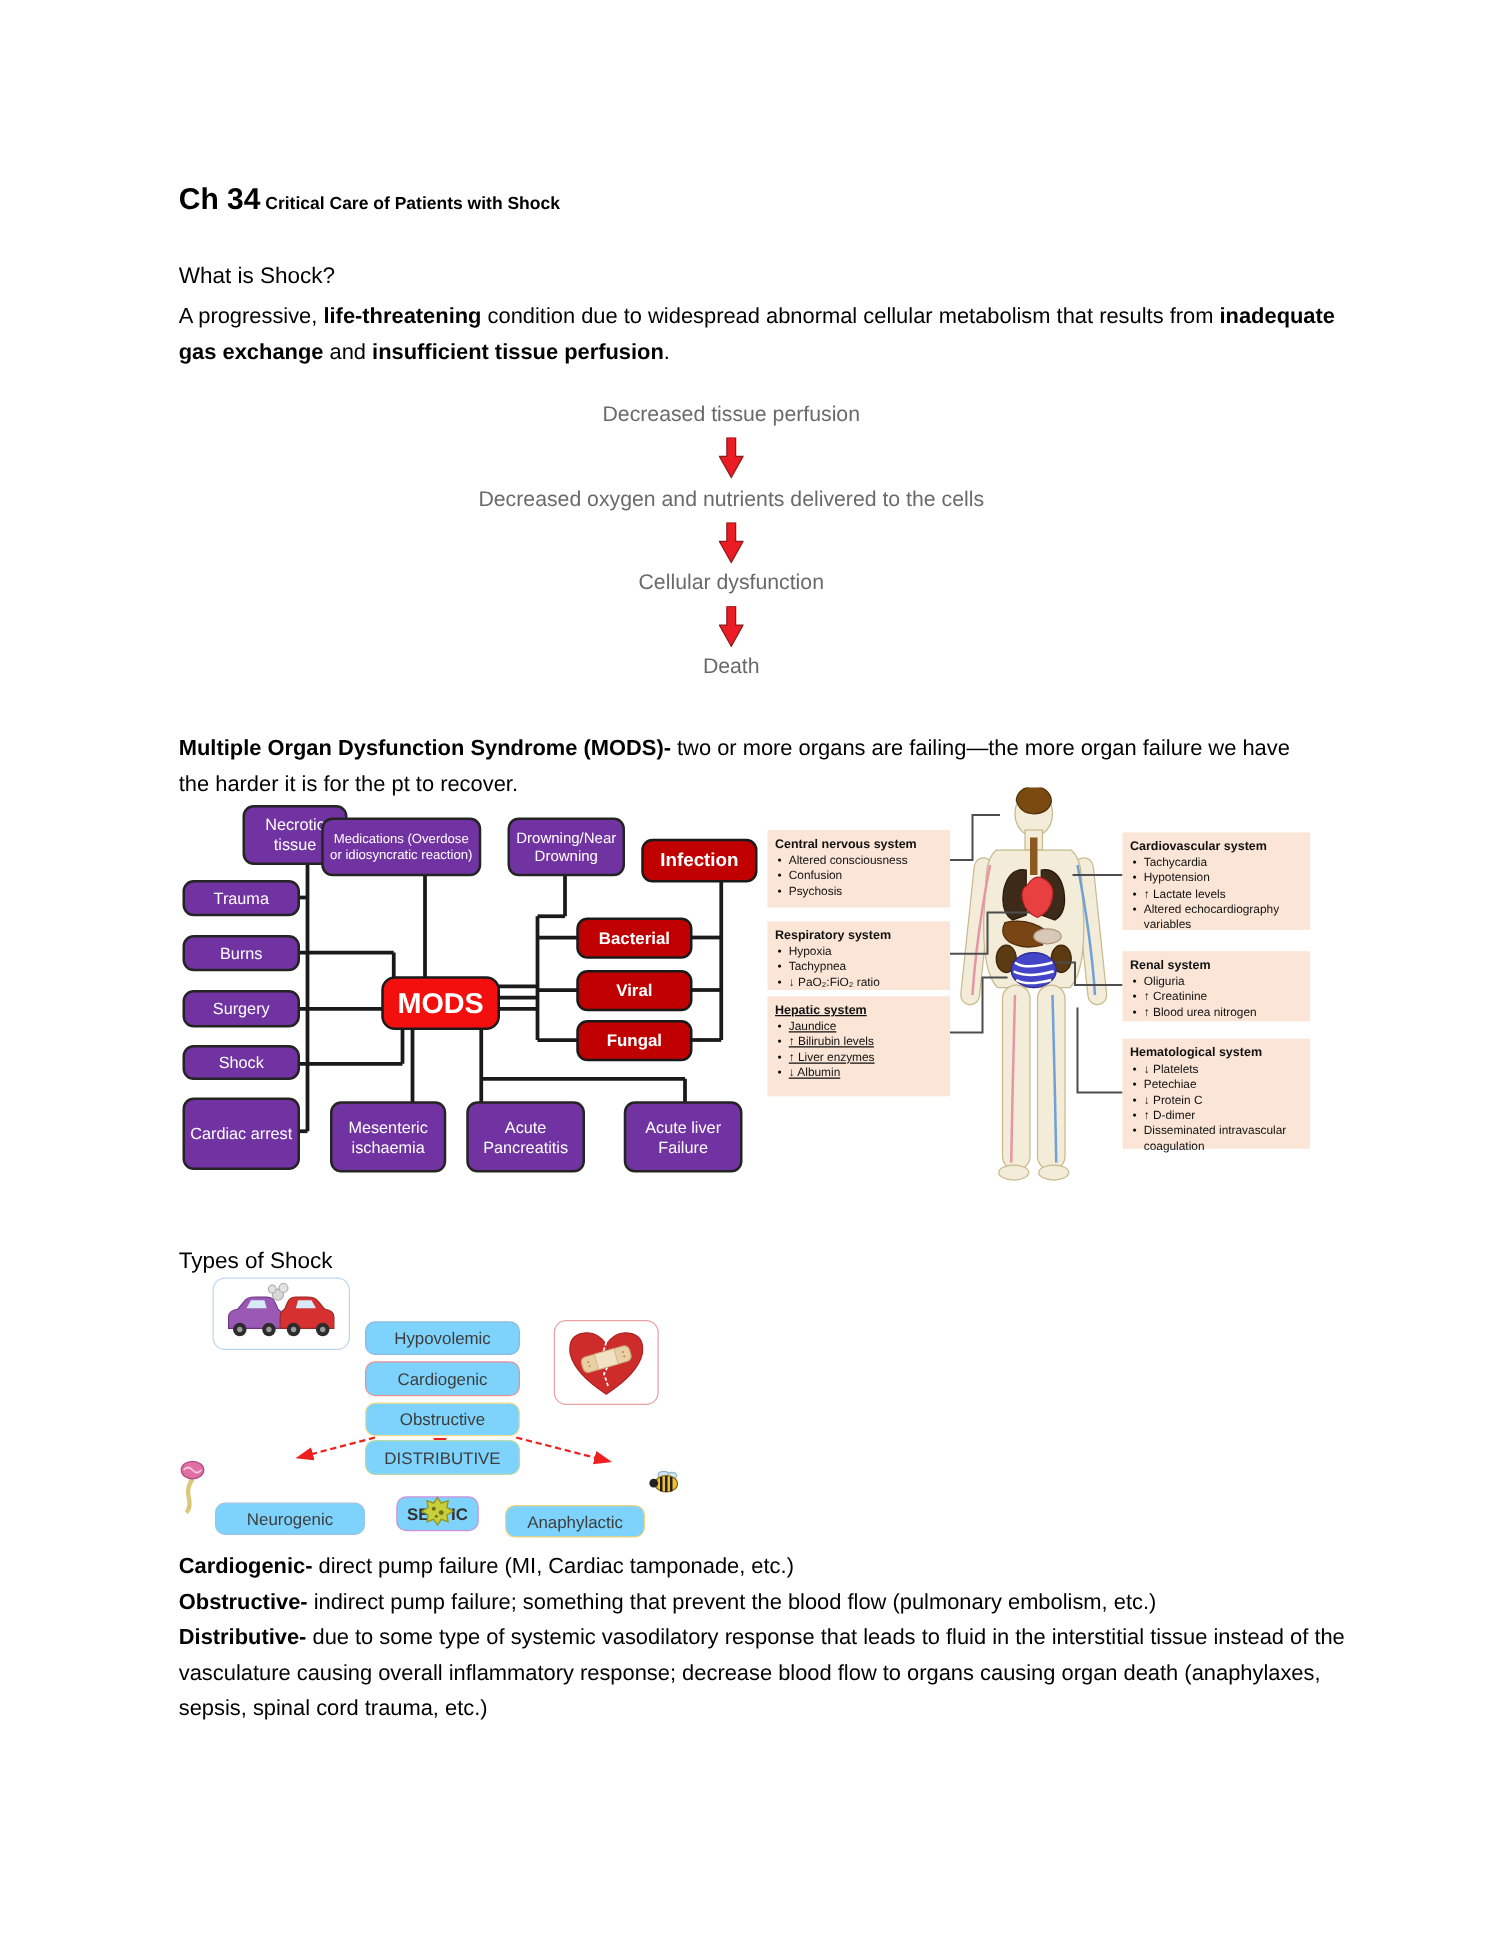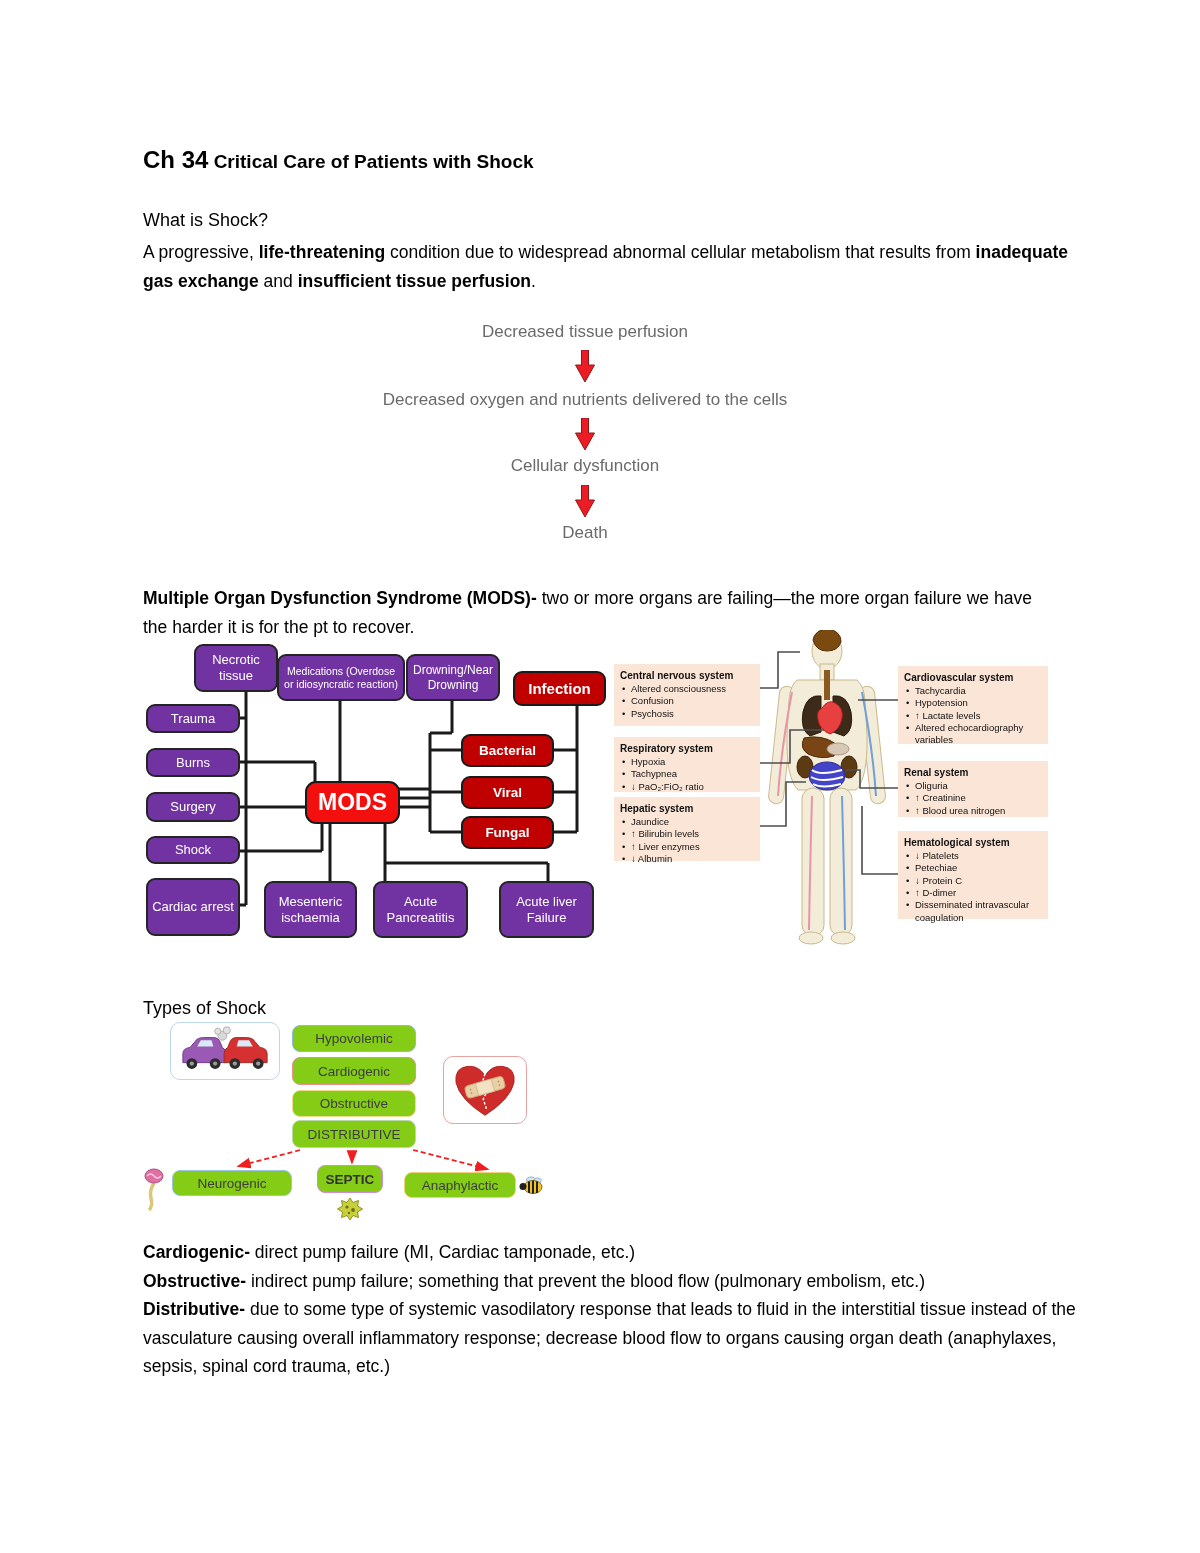--- a/index.html
+++ b/index.html
@@ -1,41 +1,41 @@
 <!DOCTYPE html>
 <html><head>
 <meta charset="utf-8">
 <style>
   html,body{margin:0;padding:0;background:#ffffff;}
   .page{position:relative;width:1200px;height:1553px;background:#fff;
         font-family:"Liberation Sans",sans-serif;color:#000;overflow:hidden;}
   .abs{position:absolute;}
   .h1{font-size:24px;font-weight:bold;white-space:nowrap;}
-  .h1 .sub{font-size:19px;margin-top:24px;}
+  .h1 .sub{font-size:14px;margin-top:24px;}
   .h2{font-size:18px;font-weight:normal;}
   .bodytext{font-size:17.5px;line-height:29px;}
   .bodytext b, .defs b{font-weight:bold;}
   .flow-step{color:#6a6a6a;font-size:17px;white-space:nowrap;transform:translateX(-50%);}
   .darrow{transform:translateX(-50%);}
   .pbox{background:#7233A2;border:2.5px solid #242424;border-radius:9px;color:#fff;
         display:flex;align-items:center;justify-content:center;text-align:center;
         font-size:13px;line-height:1.22;z-index:2;box-sizing:border-box;padding:2px;}
   .pbox.small{font-size:10.5px;}
   .rbox{background:#C00000;border:2.5px solid #1a1a1a;border-radius:9px;color:#fff;
         display:flex;align-items:center;justify-content:center;text-align:center;
         font-weight:bold;font-size:13.5px;z-index:2;box-sizing:border-box;}
   #mods-box{background:#F40F0F;font-size:23px;border-radius:11px;}
   .sys{background:#FBE5D6;z-index:2;box-sizing:border-box;padding:5px 6px;
        font-size:9.5px;line-height:1.3;color:#111;}
   .sys .t{font-weight:bold;font-size:10px;margin-bottom:1px;}
   .sys .li{position:relative;padding-left:11px;}
   .sys .li::before{content:"\2022";position:absolute;left:2px;}
-  .tbox{background:#84cc16;border:1.6px solid #999;border-radius:8px;display:flex;
+  .tbox{background:#7dd3fc;border:1.6px solid #999;border-radius:8px;display:flex;
         align-items:center;justify-content:center;font-size:13.5px;color:#3d3d3d;
-        z-index:2;box-sizing:border-box;white-space:nowrap;}
+        z-index:2;box-sizing:border-box;white-space:nowrap;margin-top:32px;}
   .icon-frame{background:#fff;border-radius:10px;z-index:2;box-sizing:border-box;
         display:flex;align-items:center;justify-content:center;}
   .defs{font-size:17.5px;line-height:28.5px;}
   svg{display:block;}
 </style>
 </head>
 <body>
 
 <div class="page">
 
@@ -118,21 +118,21 @@
       <line x1="413" y1="1150" x2="487" y2="1169" marker-end="url(#ra)"></line>
     </g>
   </svg>
 
   <div class="abs pbox" style="left:150px;top:644px;width:84px;height:48px;margin-left:44px;">Necrotic tissue</div>
   <div class="abs pbox" style="left:146px;top:704px;width:94px;height:29px;">Trauma</div>
   <div class="abs pbox" style="left:146px;top:748px;width:94px;height:29px;">Burns</div>
   <div class="abs pbox" style="left:146px;top:792px;width:94px;height:30px;">Surgery</div>
   <div class="abs pbox" style="left:146px;top:836px;width:94px;height:28px;">Shock</div>
   <div class="abs pbox" style="left:146px;top:878px;width:94px;height:58px;">Cardiac arrest</div>
-  <div class="abs pbox small" style="left:257px;top:654px;width:128px;height:47px;margin-left:20px;">Medications (Overdose or idiosyncratic reaction)</div>
+  <div class="abs pbox small" style="left:257px;top:654px;width:128px;height:47px;">Medications (Overdose or idiosyncratic reaction)</div>
   <div class="abs pbox" style="left:406px;top:654px;width:94px;height:47px;font-size:12px;">Drowning/Near Drowning</div>
 
   <div class="abs rbox" id="mods-box" style="left:305px;top:781px;width:95px;height:43px;">MODS</div>
   <div class="abs rbox" style="left:513px;top:671px;width:93px;height:35px;font-size:15px;">Infection</div>
   <div class="abs rbox" style="left:461px;top:734px;width:93px;height:33px;">Bacterial</div>
   <div class="abs rbox" style="left:461px;top:776px;width:93px;height:33px;">Viral</div>
   <div class="abs rbox" style="left:461px;top:816px;width:93px;height:33px;">Fungal</div>
 
   <div class="abs pbox" style="left:264px;top:881px;width:93px;height:57px;">Mesenteric ischaemia</div>
   <div class="abs pbox" style="left:373px;top:881px;width:95px;height:57px;">Acute Pancreatitis</div>
@@ -143,21 +143,21 @@
     <div class="li">Hypoxia</div>
     <div class="li">Tachypnea</div>
     <div class="li">↓ PaO₂:FiO₂ ratio</div>
   </div>
   <div class="abs sys" style="left:614px;top:664px;width:146px;height:62px;">
     <div class="t">Central nervous system</div>
     <div class="li">Altered consciousness</div>
     <div class="li">Confusion</div>
     <div class="li">Psychosis</div>
   </div>
-  <div class="abs sys" style="left:614px;top:797px;width:146px;height:64px;">
+  <div class="abs sys" style="left:614px;top:797px;width:146px;height:80px;text-decoration:underline;">
     <div class="t">Hepatic system</div>
     <div class="li">Jaundice</div>
     <div class="li">↑ Bilirubin levels</div>
     <div class="li">↑ Liver enzymes</div>
     <div class="li">↓ Albumin</div>
   </div>
   <div class="abs sys" style="left:898px;top:666px;width:150px;height:78px;">
     <div class="t">Cardiovascular system</div>
     <div class="li">Tachycardia</div>
     <div class="li">Hypotension</div>

